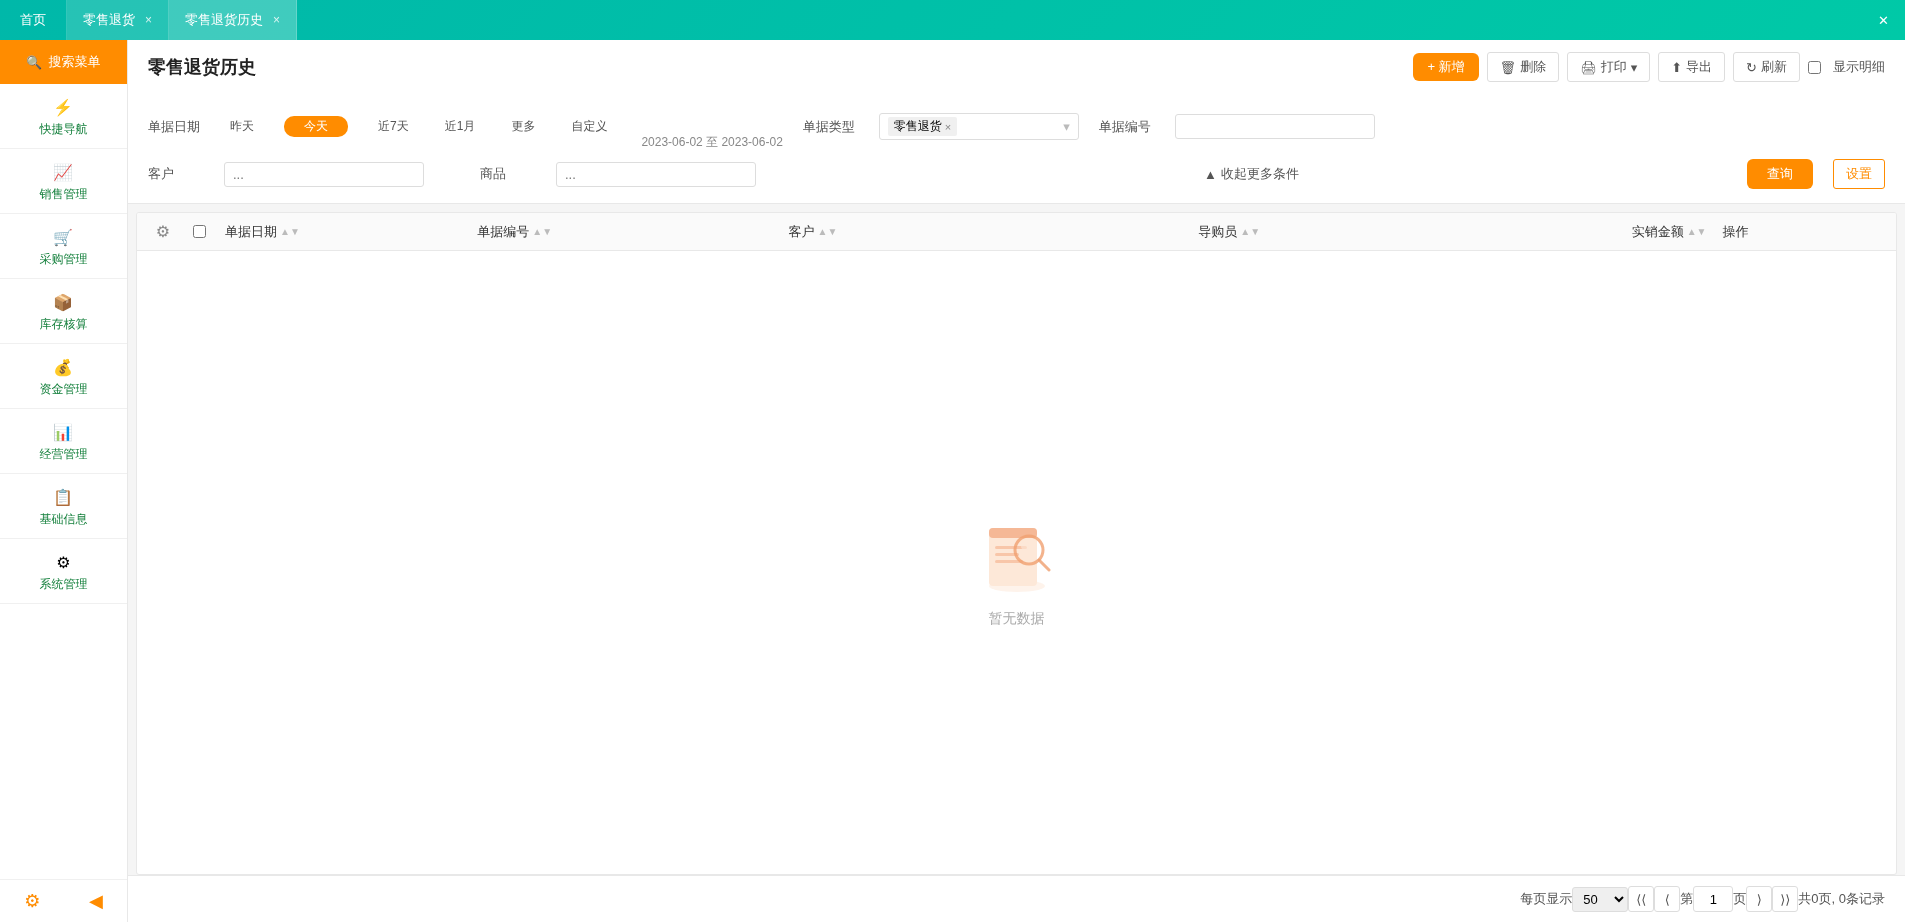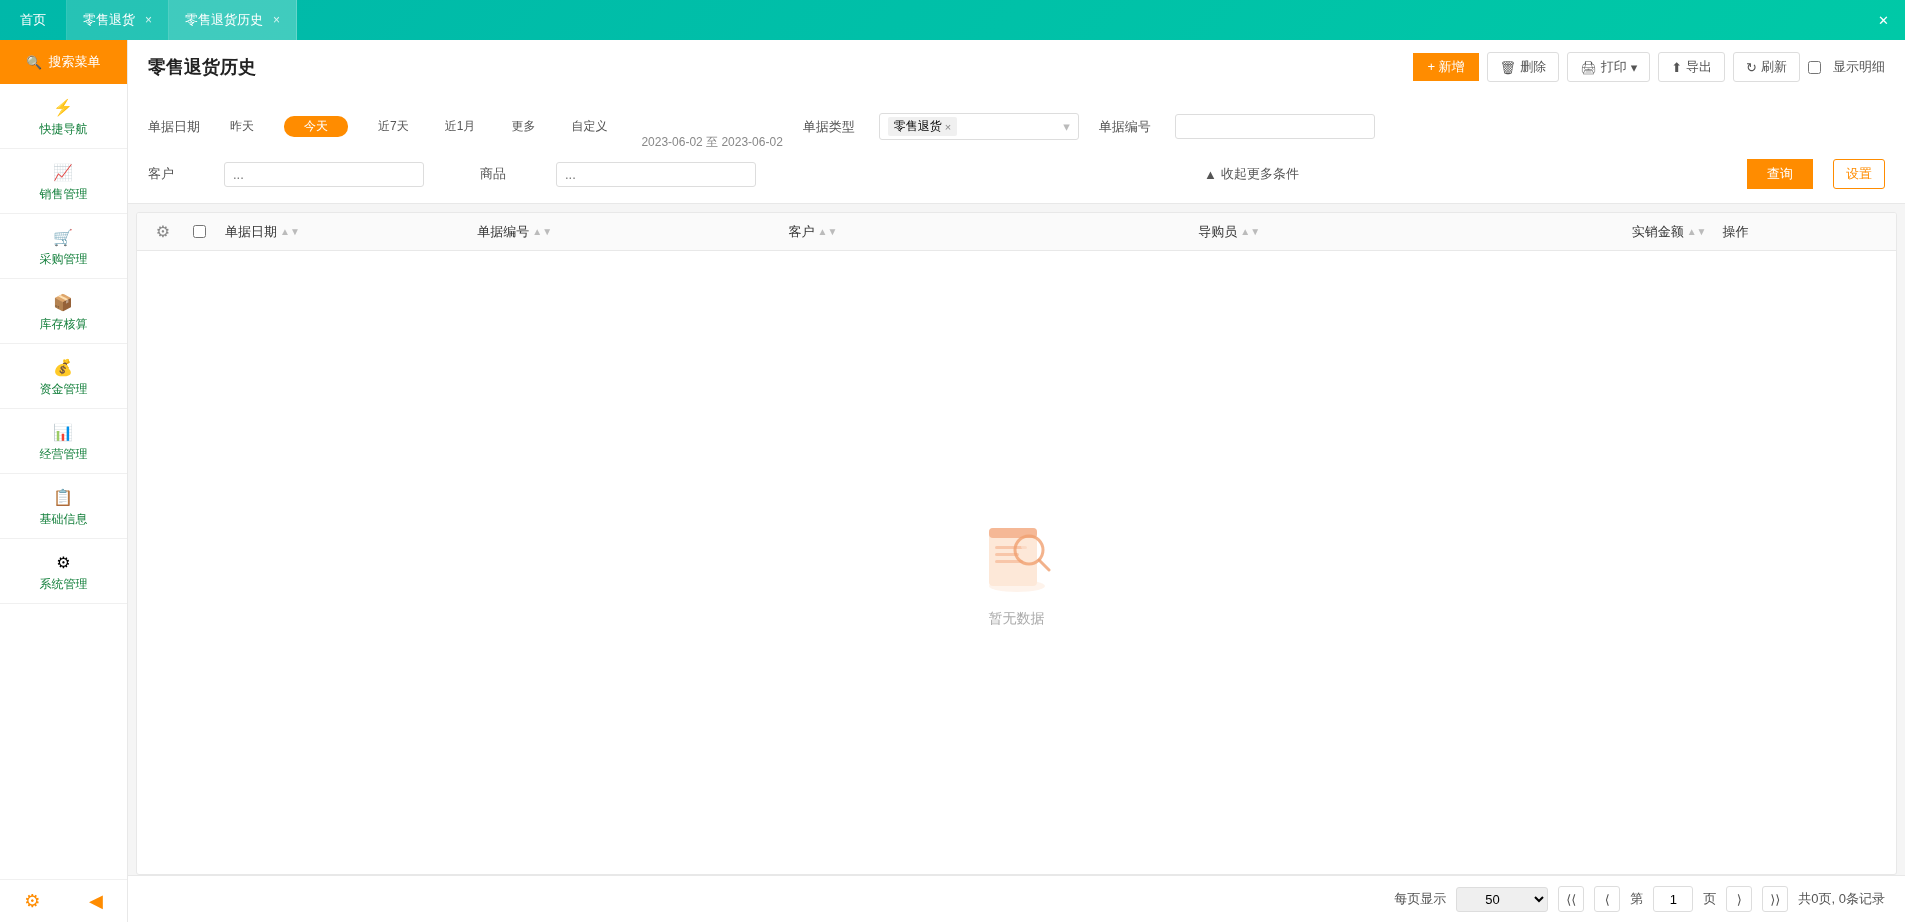--- a/index.html
+++ b/index.html
@@ -143,21 +143,21 @@
     .toolbar {
       display: flex;
       gap: 8px;
       align-items: center;
     }
     .btn-add {
       background: #ff8c00;
       color: #fff;
       border: none;
       padding: 5px 14px;
-      border-radius: 0;
+      border-radius: 6px;
       font-size: 13px;
       cursor: pointer;
       display: flex;
       align-items: center;
       gap: 4px;
     }
     .btn-toolbar {
       background: #fff;
       color: #555;
       border: 1px solid #ddd;
@@ -332,27 +332,26 @@
     }
 
     
     .pagination-bar {
       background: #fff;
       border-top: 1px solid #e8e8e8;
       padding: 10px 20px;
       display: flex;
       align-items: center;
       justify-content: flex-end;
-      gap: 10px;
       font-size: 13px;
       color: #555;
     }
     .page-size-select {
       border: 1px solid #ddd;
-      padding: 3px 24px;
+      padding: 3px 6px;
       border-radius: 3px;
       font-size: 13px;
       cursor: pointer;
     }
     .page-btn {
       border: 1px solid #ddd;
       background: #fff;
       width: 26px;
       height: 26px;
       border-radius: 3px;

